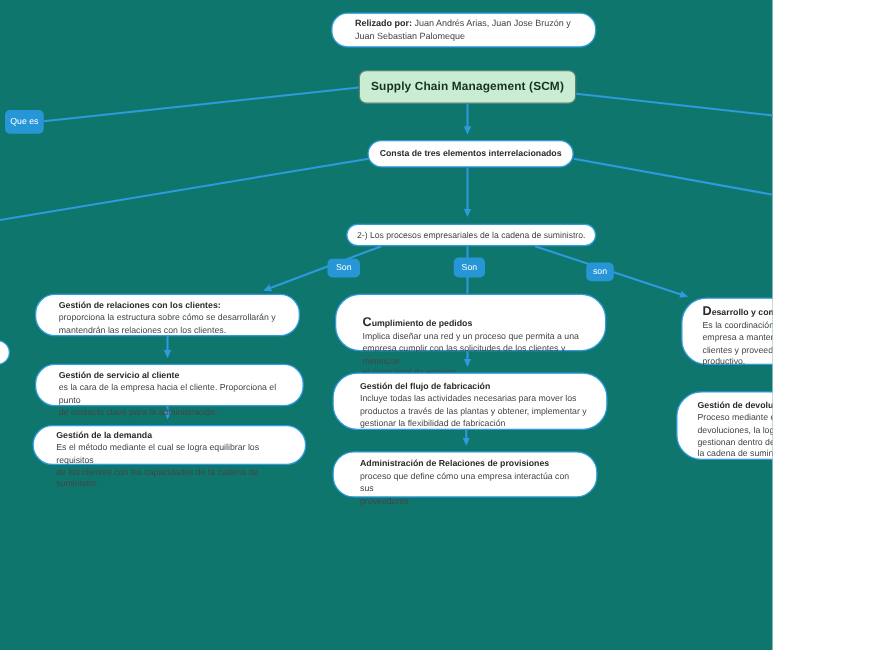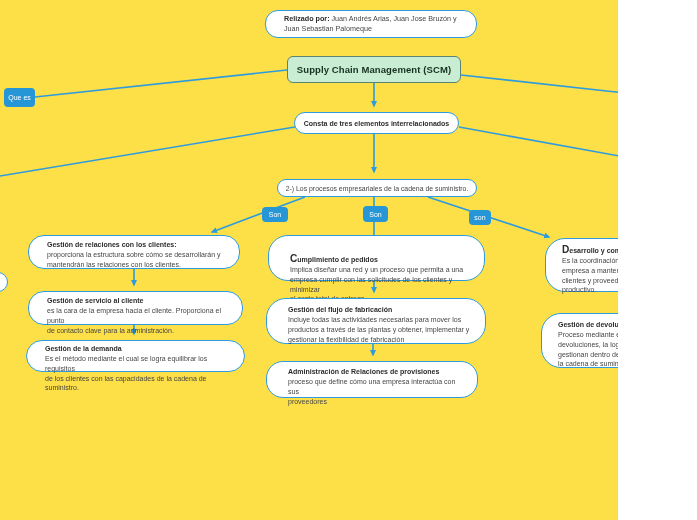--- a/index.html
+++ b/index.html
@@ -1,18 +1,18 @@
 <!DOCTYPE html>
 <html><head>
 <meta charset="utf-8">
 <style>
   html,body{margin:0;padding:0;background:#fff;}
   #canvas{
     position:relative;width:618px;height:520px;overflow:hidden;
-    background:#fde047;font-family:"Liberation Sans",sans-serif;
+    background:#0f766e;font-family:"Liberation Sans",sans-serif;
     color:#333;
   }
   #wires{position:absolute;left:0;top:0;z-index:0;}
   .node{
     position:absolute;background:#fff;border:1.4px solid #2E9BDE;
     box-sizing:border-box;z-index:2;
   }
   .topic{
     border-radius:16px;padding:4px 10px 4px 18px;
   }

